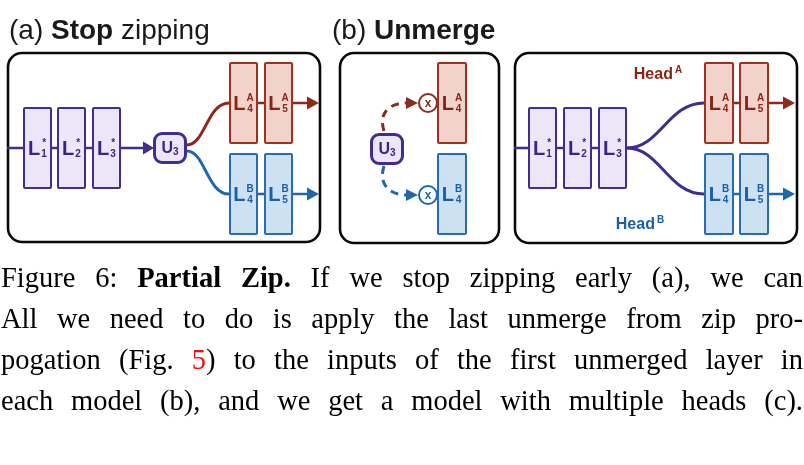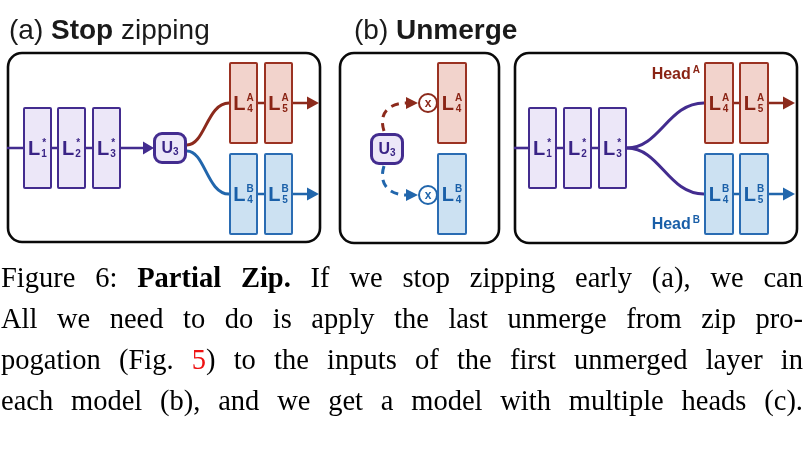--- a/index.html
+++ b/index.html
@@ -50,21 +50,21 @@
   .usub{font-size:10px;font-weight:700;line-height:1;margin-top:7px;}
 
   
   .cx{position:absolute;width:20px;height:20px;box-sizing:border-box;border-radius:50%;
       background:#fff;border:2.5px solid;display:flex;align-items:center;
       justify-content:center;font-size:12px;font-weight:700;line-height:1;}
   .cx.redc{border-color:var(--c-red-line,#8c2a1c);color:var(--c-red-line,#8c2a1c);}
   .cx.bluec{border-color:var(--c-blue-line,#2166ac);color:var(--c-blue-line,#2166ac);}
 
   
-  .headlbl{position:absolute;width:84px;text-align:right;font-size:16px;font-weight:700;
+  .headlbl{position:absolute;width:84px;text-align:center;font-size:16px;font-weight:700;
            line-height:18px;white-space:nowrap;}
   .headlbl.redt{color:var(--c-red-text,#992b1e);}
   .headlbl.bluet{color:var(--c-blue-text,#1a5fa8);}
   .headlbl .hsup{font-size:10px;vertical-align:super;margin-left:2px;}
 
   
   .caption{position:absolute;left:1px;top:257px;width:802px;
            font-family:"Liberation Serif",serif;font-size:28.5px;line-height:41px;
            color:var(--c-caption-text,#000);}
   .cap-line{text-align:justify;text-align-last:justify;white-space:normal;}
@@ -100,21 +100,21 @@
     <path class="pl t25" d="M528 148 H627"></path>
     <path class="pl t3" d="M627 148 C660 148 668 103 704 103"></path>
     <path class="pl t3" d="M627 148 C660 148 668 194 704 194"></path>
     <path class="rl t25" d="M704 103 H783"></path>
     <polygon class="rf" points="783,96.5 795,103 783,109.5"></polygon>
     <path class="bl t25" d="M704 194 H783"></path>
     <polygon class="bf" points="783,187.5 795,194 783,200.5"></polygon>
   </svg>
 
   <div class="ptitle" style="left:9px;"><span>(a) </span><span class="tb">Stop</span><span> zipping</span></div>
-  <div class="ptitle" style="left:354px;"><span>(b) </span><span class="tb">Unmerge</span></div>
+  <div class="ptitle" style="left:332px;"><span>(b) </span><span class="tb">Unmerge</span></div>
 
   <div class="lbox purple" style="left:23px;top:107px;">
     <span class="lmain">L</span>
     <span class="lstack">
         <span>*</span>
         <span>1</span>
       </span>
   </div>
   <div class="lbox purple" style="left:57px;top:107px;">
     <span class="lmain">L</span>
@@ -203,21 +203,21 @@
       </span>
   </div>
   <div class="lbox purple" style="left:598px;top:107px;">
     <span class="lmain">L</span>
     <span class="lstack">
         <span>*</span>
         <span>3</span>
       </span>
   </div>
   <div class="headlbl redt" style="left:616px;top:61px;"><span>Head</span><span class="hsup">A</span></div>
-  <div class="headlbl bluet" style="left:616px;top:211px;"><span>Head</span><span class="hsup">B</span></div>
+  <div class="headlbl bluet" style="left:598px;top:211px;"><span>Head</span><span class="hsup">B</span></div>
   <div class="lbox red w30" style="left:704px;top:62px;">
     <span class="lmain">L</span>
     <span class="lstack">
         <span>A</span>
         <span>4</span>
       </span>
   </div>
   <div class="lbox red w30" style="left:739px;top:62px;">
     <span class="lmain">L</span>
     <span class="lstack">

